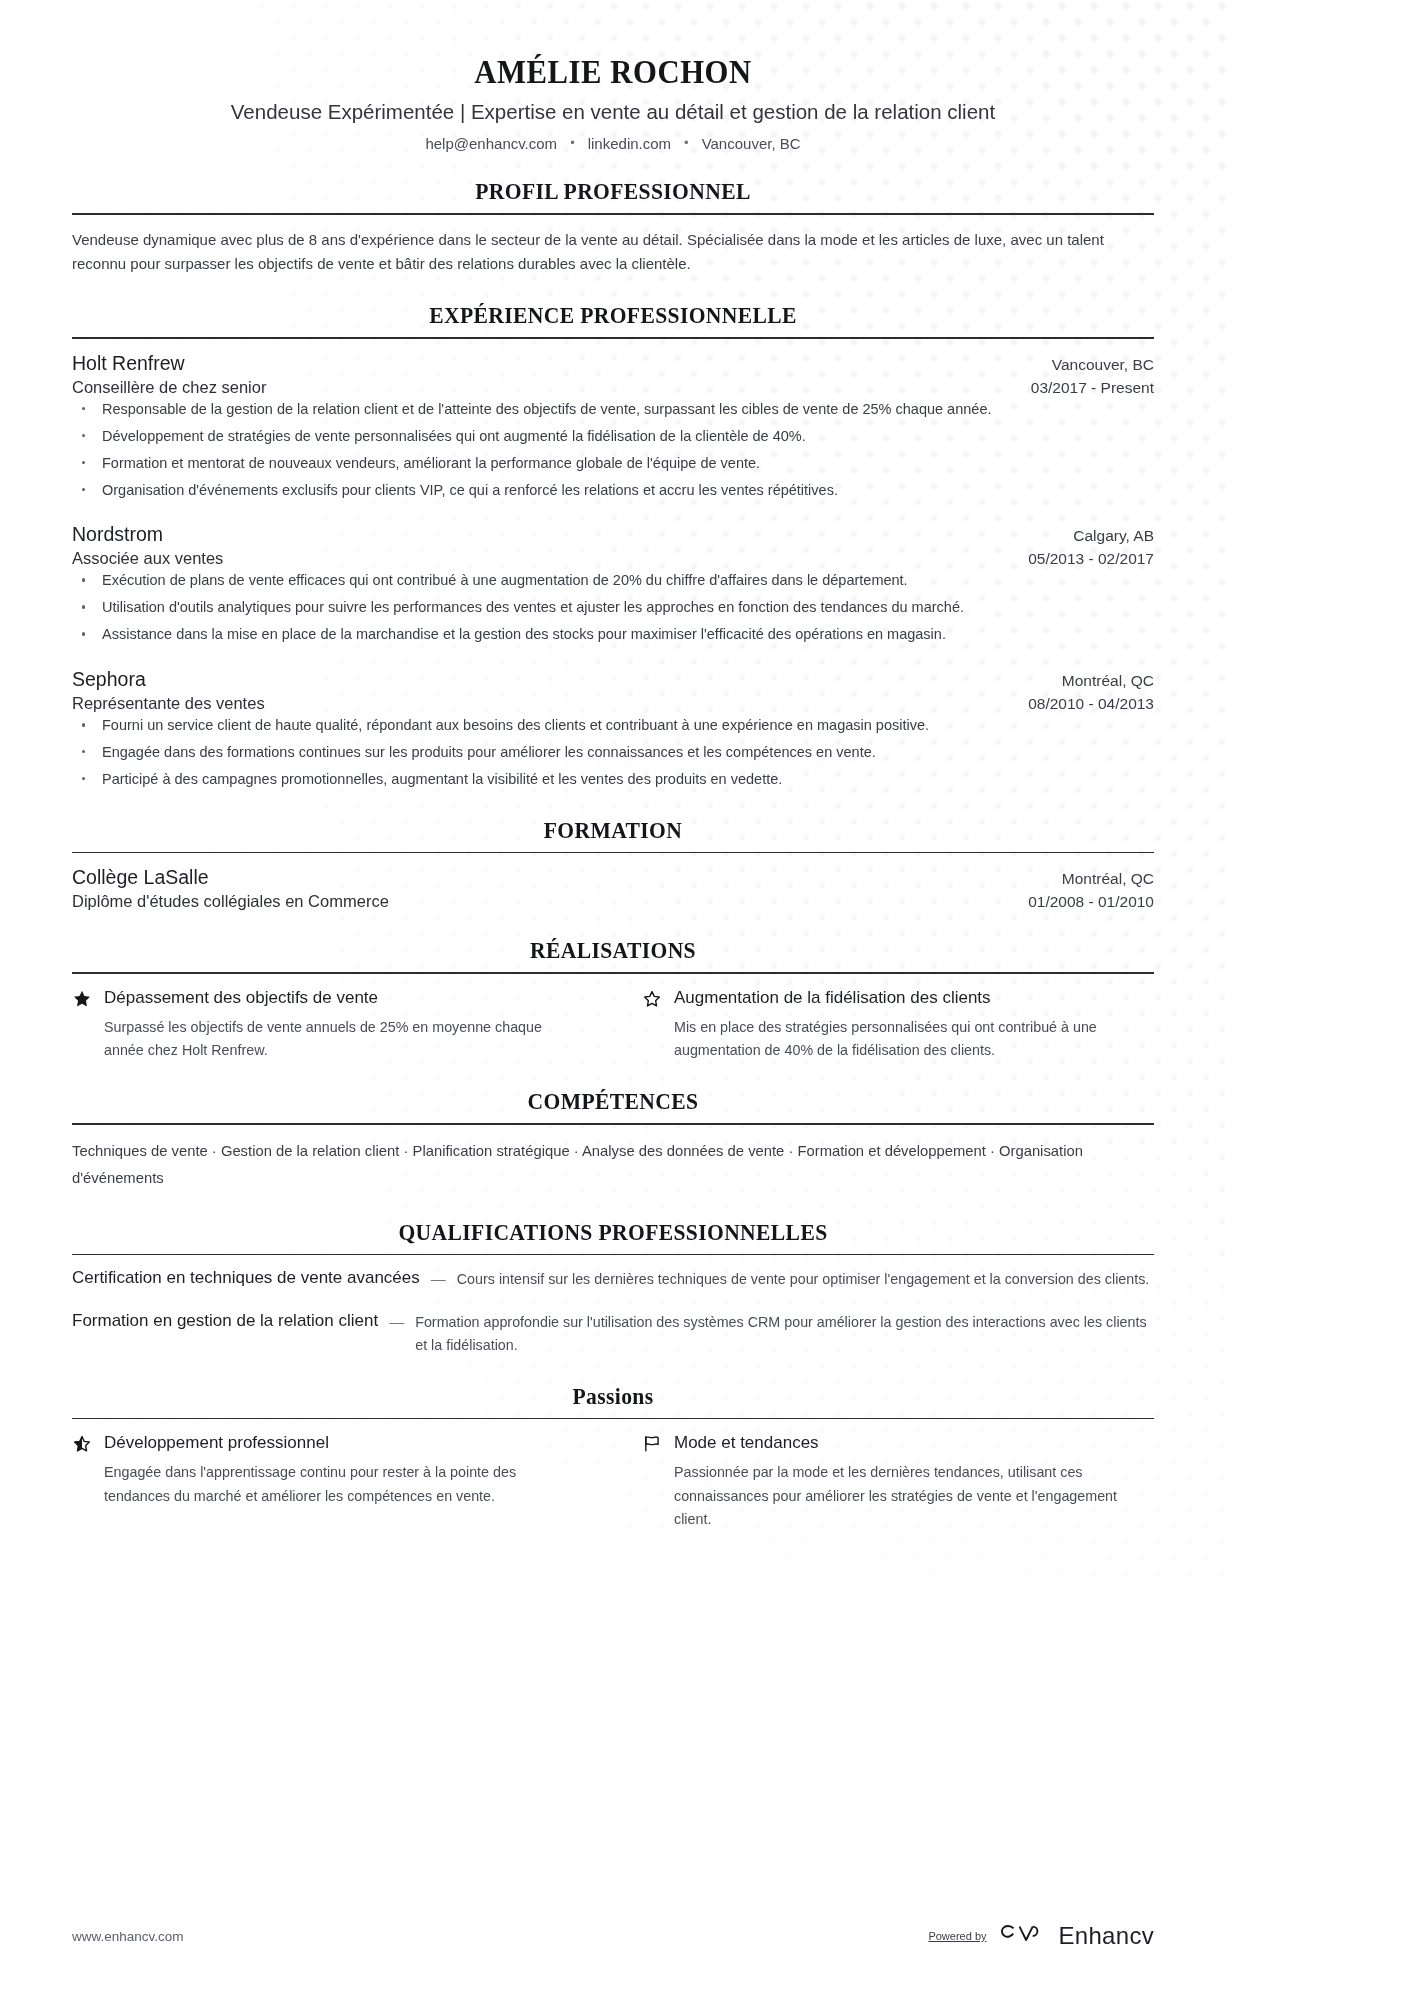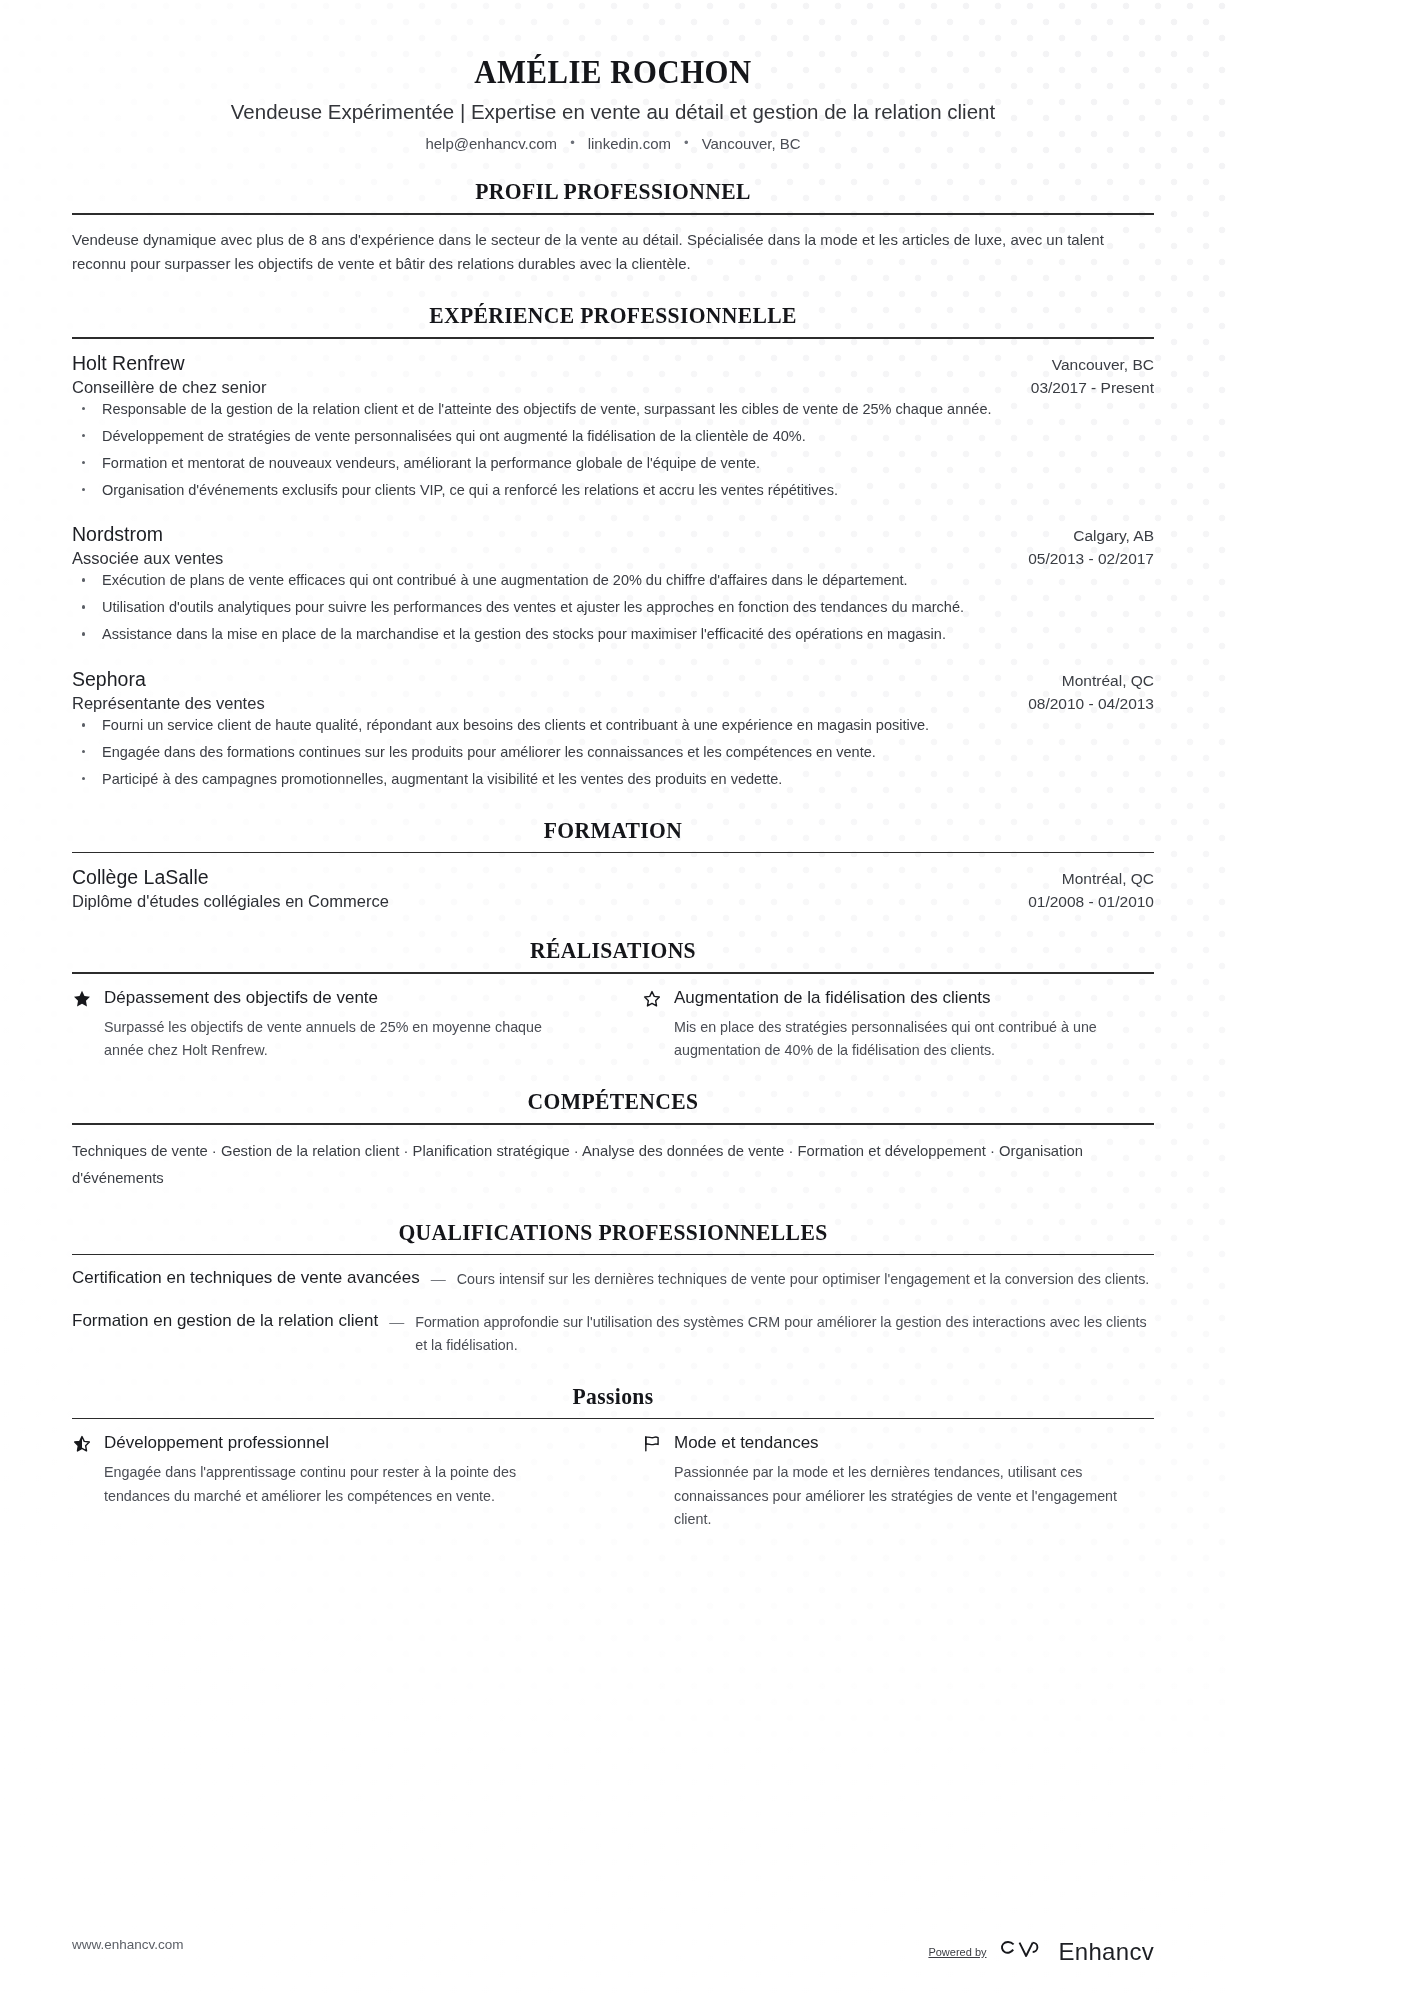--- a/index.html
+++ b/index.html
@@ -117,23 +117,23 @@
 
   
   .qual{ display:flex; align-items:flex-start; margin-bottom:20px; }
   .qual:last-child{ margin-bottom:4px; }
   .qual-name{ font-size:17px; color:#1d1f24; white-space:nowrap; }
   .qual-dash{ margin:0 11px; color:#75787e; font-size:15px; line-height:1.5; }
   .qual-desc{ font-size:14.3px; line-height:1.6; color:#4a4d54; flex:1; }
 
   
   .footer{
-    position:absolute; left:0; right:0; bottom:28px;
+    position:absolute; left:0; right:0; bottom:44px;
     padding:0 72px;
-    display:flex; justify-content:space-between; align-items:flex-start;
+    display:flex; justify-content:space-between; align-items:center;
     z-index:2;
   }
   .site{ font-size:13.5px; color:#5c6067; }
   .brand{ display:flex; align-items:center; gap:13px; }
   .brand-pre{ font-size:11px; color:#3a3d43;text-decoration:underline; }
   .brand-name{ font-size:24px; color:#1d1f24; letter-spacing:0.3px; }
 </style>
 </head>
 <body>
 

